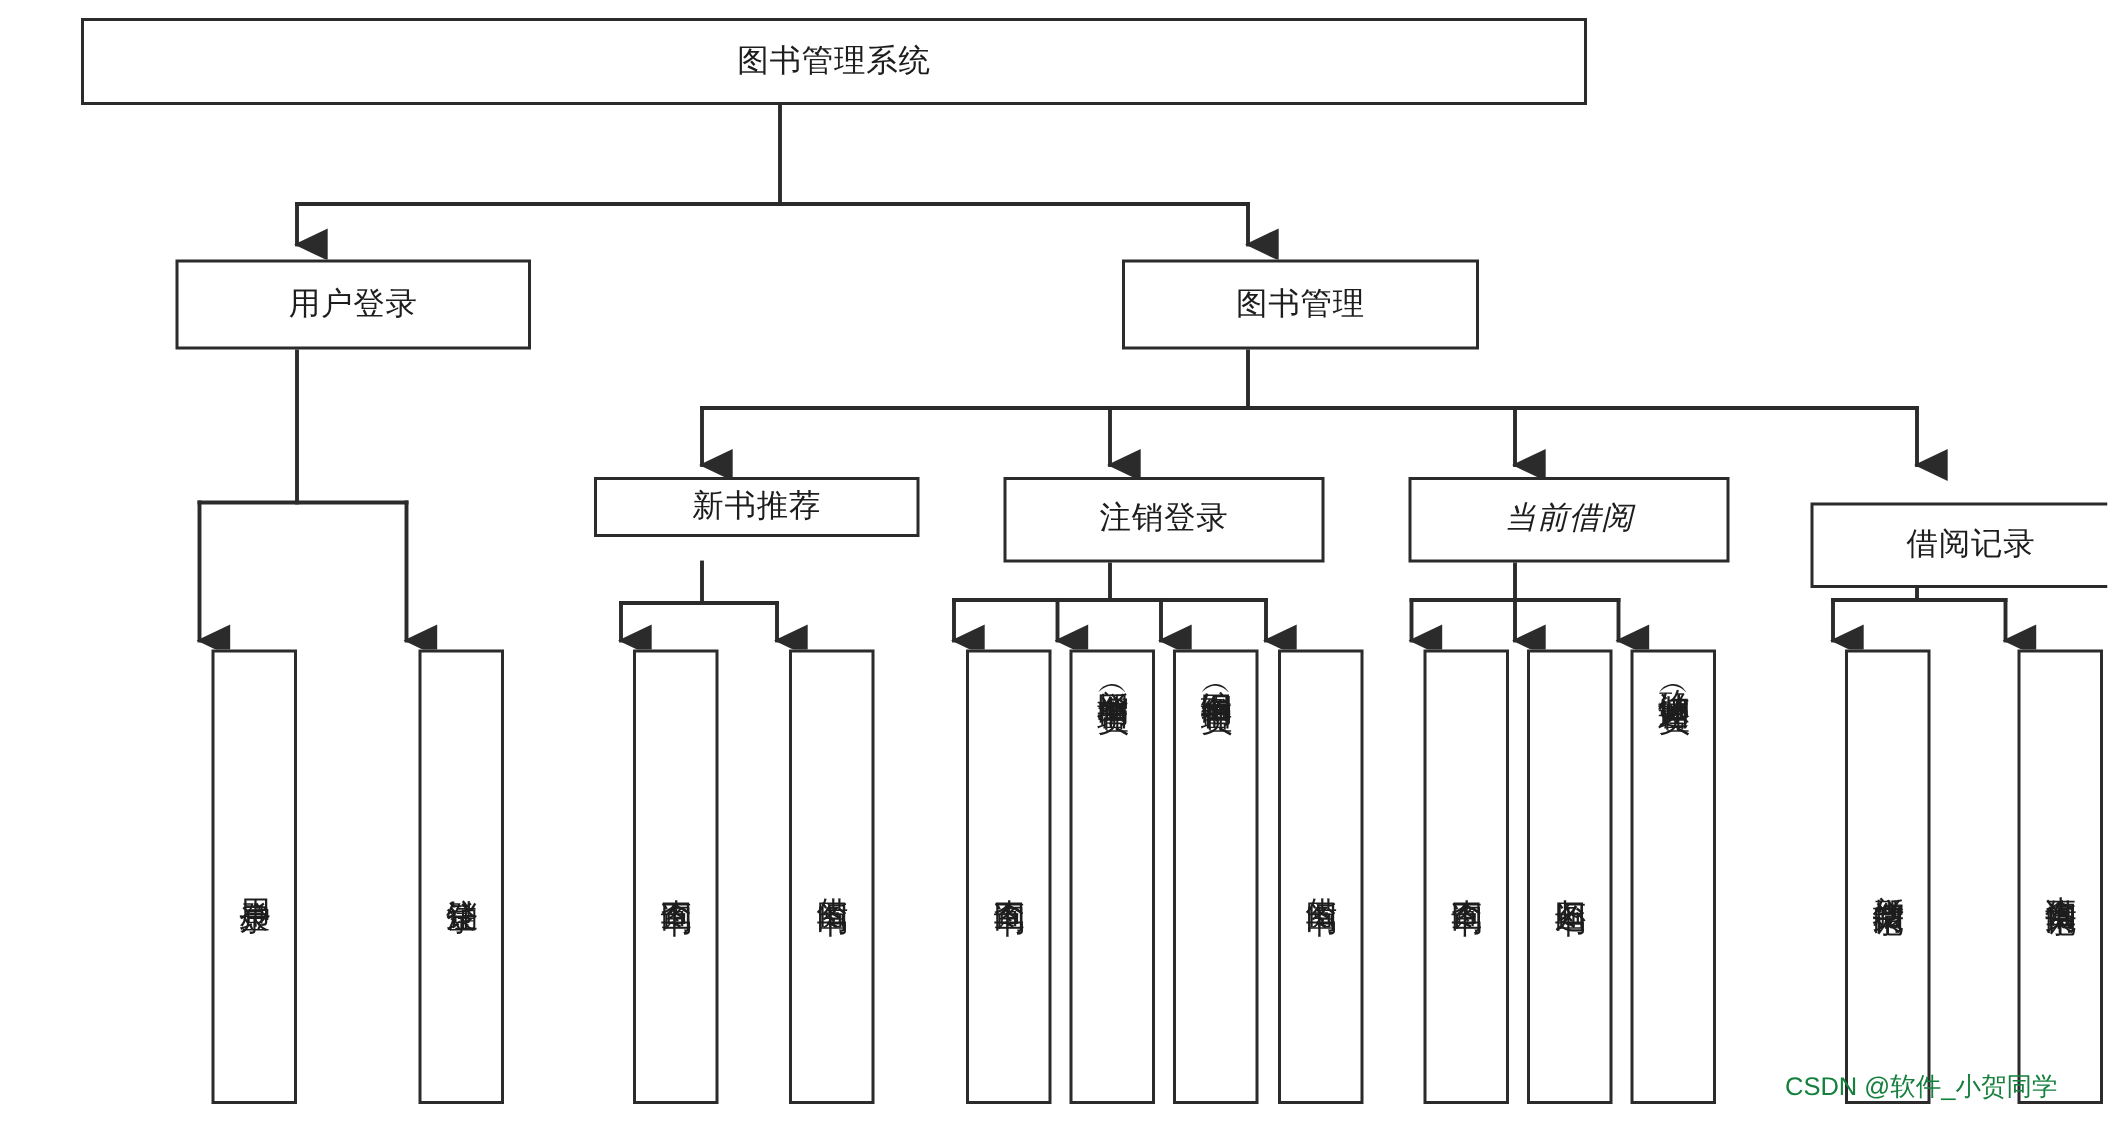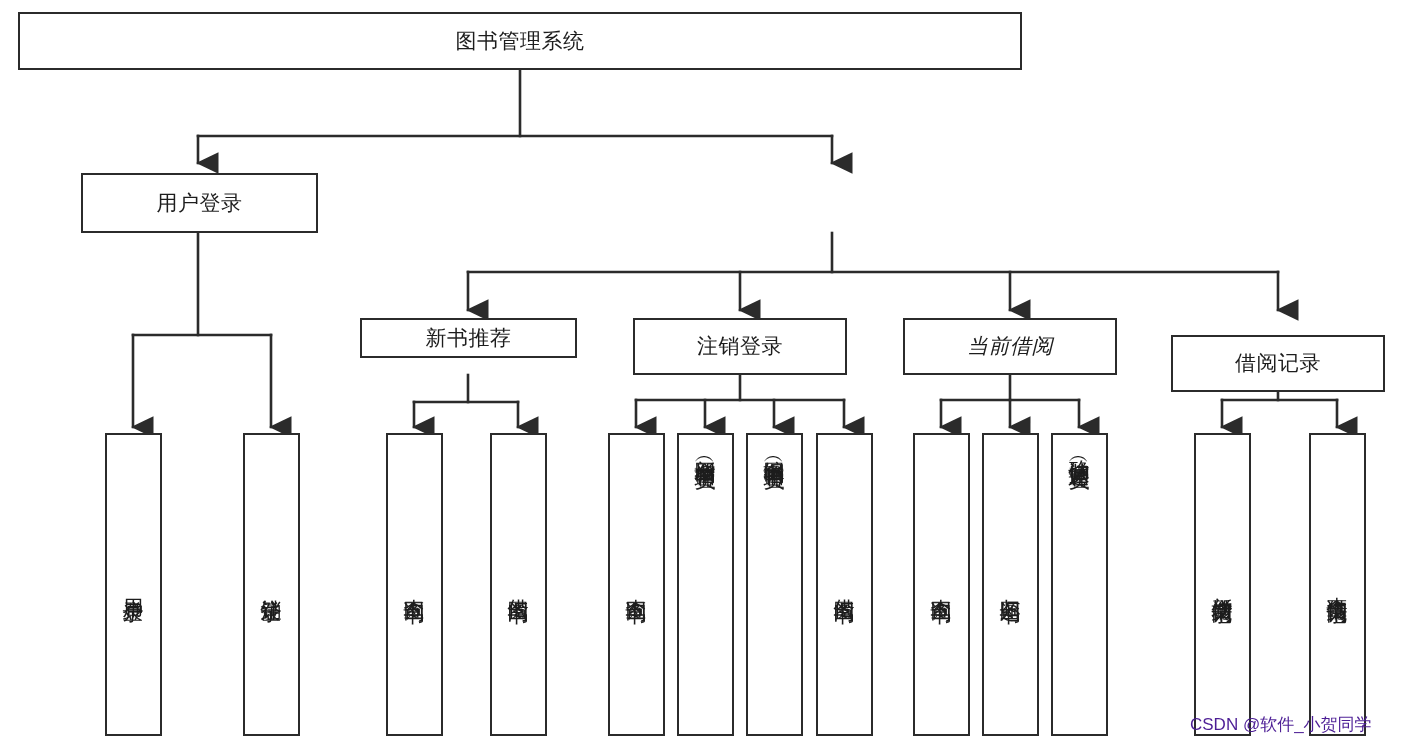--- a/index.html
+++ b/index.html
@@ -29,20 +29,21 @@
   .node {
     position: absolute;
     box-sizing: border-box;
     background: #ffffff;
     border: 2.4px solid #2b2b2b;
     color: #1d1d1d;
     display: flex;
     align-items: center;
     justify-content: center;
     z-index: 2;
+    margin-left: 36px;
   }
   .node .label {
     display: block;
     text-align: center;
     line-height: 1.18;
     white-space: nowrap;
   }
   .node.horizontal .label {
     font-size: 21px;
     letter-spacing: 0.5px;
@@ -61,21 +62,21 @@
   }
   .node.vertical.centered {
     align-items: center;
     padding-top: 0;
   }
   .watermark {
     position: absolute;
     left: 1190px;
     top: 713px;
     font-size: 17px;
-    color: #4c1d95;
+    color: #15803d;
     white-space: nowrap;
     z-index: 3;
     font-family: "Liberation Sans", "DejaVu Sans", sans-serif;
   }
 </style>
 </head>
 <body>
 
 <div id="canvas">
 
@@ -129,20 +130,23 @@
     </g>
   </svg>
 
   <div class="node horizontal" style="left:18px; top:12px; width:1004px; height:58px;">
     <span class="label">图书管理系统</span>
   </div>
 
   <div class="node horizontal" style="left:81px; top:173px; width:237px; height:60px;">
     <span class="label">用户登录</span>
   </div>
+  <div class="node horizontal" style="left:712px; top:173px; width:238px; height:60px;">
+    <span class="label">图书管理</span>
+  </div>
 
   <div class="node horizontal" style="left:360px; top:318px; width:217px; height:40px;">
     <span class="label">新书推荐</span>
   </div>
   <div class="node horizontal" style="left:633px; top:318px; width:214px; height:57px;">
     <span class="label">注销登录</span>
   </div>
   <div class="node horizontal" style="left:903px; top:318px; width:214px; height:57px;font-style:italic;">
     <span class="label">当前借阅</span>
   </div>

